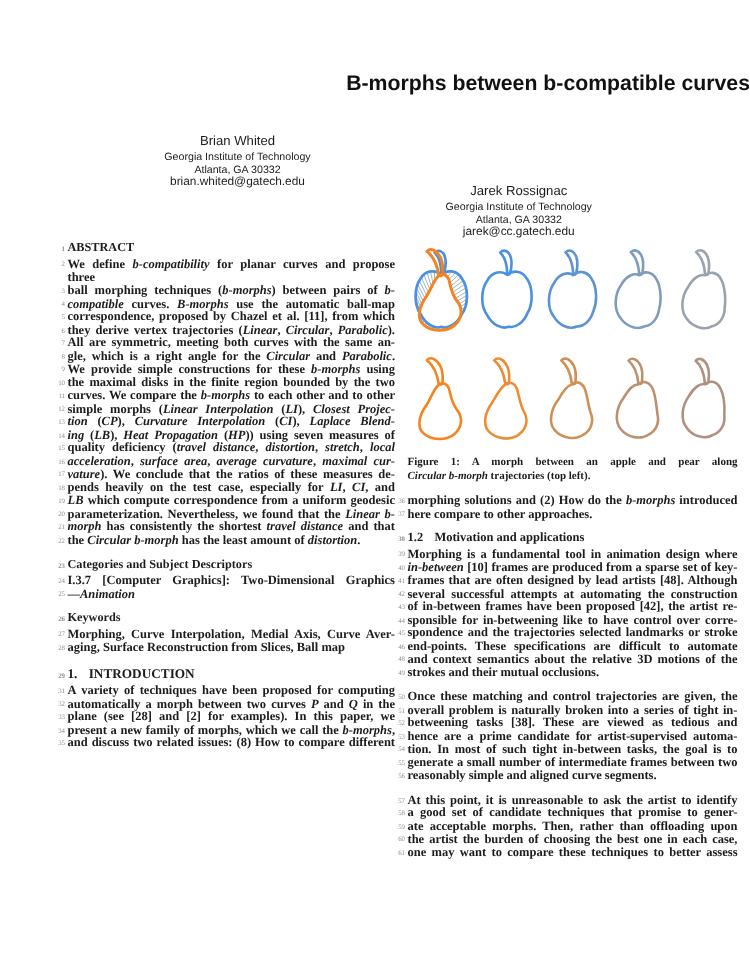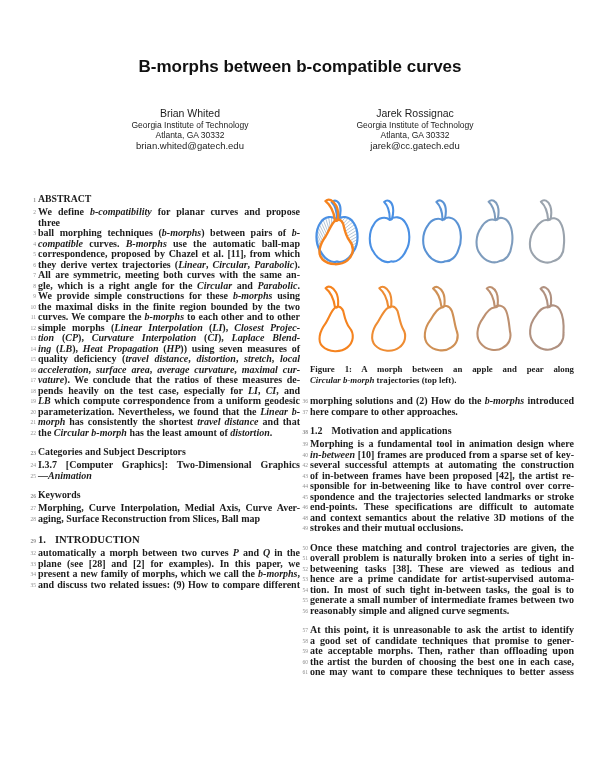--- a/index.html
+++ b/index.html
@@ -1,28 +1,28 @@
 <!DOCTYPE html>
 <html><head>
 <meta charset="utf-8">
 <style>
   html,body{margin:0;padding:0;background:#ffffff;}
   .page{position:relative;width:600px;height:776px;background:#ffffff;overflow:hidden;
         font-family:"Liberation Serif", serif;color:#1c1c1c;}
-  .title{position:absolute;top:57px;left:0;width:600px;text-align:center;
+  .title{position:absolute;top:57px;left:0;width:600px;text-align:right;
          font-family:"Liberation Sans", sans-serif;font-weight:bold;font-size:17px;color:#111;}
   .authors{position:absolute;top:107px;left:0;width:504px;height:60px;
            font-family:"Liberation Sans", sans-serif;}
   .author{position:absolute;width:230px;text-align:center;top:0;}
   .author.a0{left:75px;}
-  .author.a1{left:300px;}
+  .author.a1{left:300px;margin-top:40px;}
   .author .name{font-size:10.5px;line-height:13px;}
   .author .affil,.author .city{font-size:8.5px;line-height:10px;}
   .author .email{font-size:9.5px;line-height:12px;}
-  .col{position:absolute;top:193px;width:262px;}
+  .col{position:absolute;top:193px;width:262px;margin-left:16px;}
   .col.left{left:38px;}
   .col.right{left:310px;width:264px;}
   .h1{font-weight:bold;font-size:9.8px;margin:8px 0 3px;position:relative;}
   .h2{font-weight:bold;font-size:10.6px;margin:10px 0 3px;position:relative;}
   .h3{font-weight:bold;font-size:10px;margin:8px 0 3px;position:relative;}
   .col .h1:first-child{margin-top:0;}
   .hlabel{display:inline-block;margin-right:9px;}
   .para{margin:0;}
   .para + .para{margin-top:9px;}
   .line{position:relative;}
@@ -165,34 +165,38 @@
           <span class="ltxt just">Morphing, Curve Interpolation, Medial Axis, Curve Aver-</span>
         </div>
         <div class="line">
           <span class="lnum">28</span>
           <span class="ltxt">aging, Surface Reconstruction from Slices, Ball map</span>
         </div>
       </div>
       <div class="h2"><span class="lnum">29</span><span class="hlabel">1.</span><span>INTRODUCTION</span></div>
       <div class="para">
         <div class="line">
+          <span class="lnum">31</span>
+          <span class="ltxt just">A variety of techniques have been proposed for computing</span>
+        </div>
+        <div class="line">
           <span class="lnum">32</span>
           <span class="ltxt just">automatically a morph between two curves <i>P</i> and <i>Q</i> in the</span>
         </div>
         <div class="line">
           <span class="lnum">33</span>
           <span class="ltxt just">plane (see [28] and [2] for examples).  In this paper, we</span>
         </div>
         <div class="line">
           <span class="lnum">34</span>
           <span class="ltxt just">present a new family of morphs, which we call the <i>b-morphs</i>,</span>
         </div>
         <div class="line">
           <span class="lnum">35</span>
-          <span class="ltxt just">and discuss two related issues: (9) How to compare different</span>
+          <span class="ltxt just">and discuss two related issues: (8) How to compare different</span>
         </div>
       </div>
     </div>
 
   <div class="col right" id="col-right">
     <div class="figure">
       <svg id="fig-svg" width="264" height="164" viewBox="0 0 264 164">
           <g transform="translate(1,3) scale(1.04)">
             <g>
               <line x1="25" y1="21" x2="23" y2="22" stroke="#7d9ab5" stroke-width="0.55"></line>
@@ -293,20 +297,24 @@
         <div class="para">
           <div class="line">
             <span class="lnum">39</span>
             <span class="ltxt just">Morphing is a fundamental tool in animation design where</span>
           </div>
           <div class="line">
             <span class="lnum">40</span>
             <span class="ltxt just"><i>in-between</i> [10] frames are produced from a sparse set of key-</span>
           </div>
           <div class="line">
+            <span class="lnum">41</span>
+            <span class="ltxt just">frames that are often designed by lead artists [48]. Although</span>
+          </div>
+          <div class="line">
             <span class="lnum">42</span>
             <span class="ltxt just">several successful attempts at automating the construction</span>
           </div>
           <div class="line">
             <span class="lnum">43</span>
             <span class="ltxt just">of in-between frames have been proposed [42], the artist re-</span>
           </div>
           <div class="line">
             <span class="lnum">44</span>
             <span class="ltxt just">sponsible for in-betweening like to have control over corre-</span>

